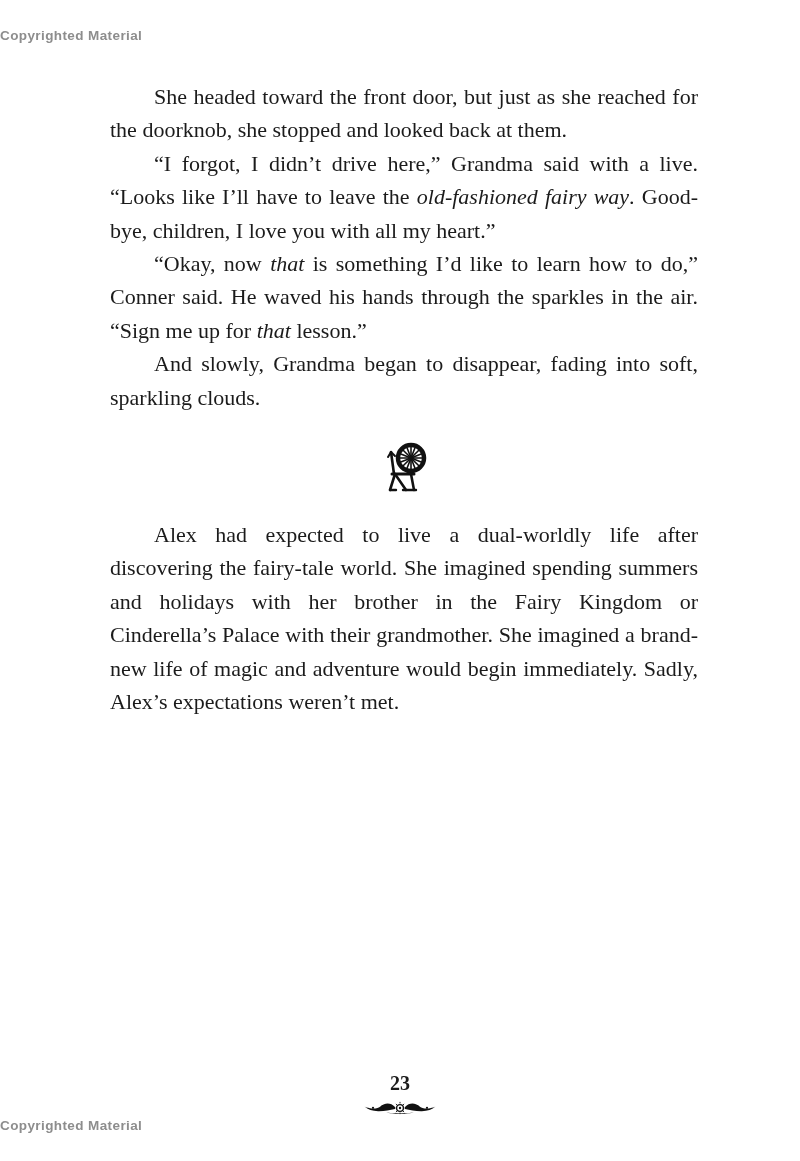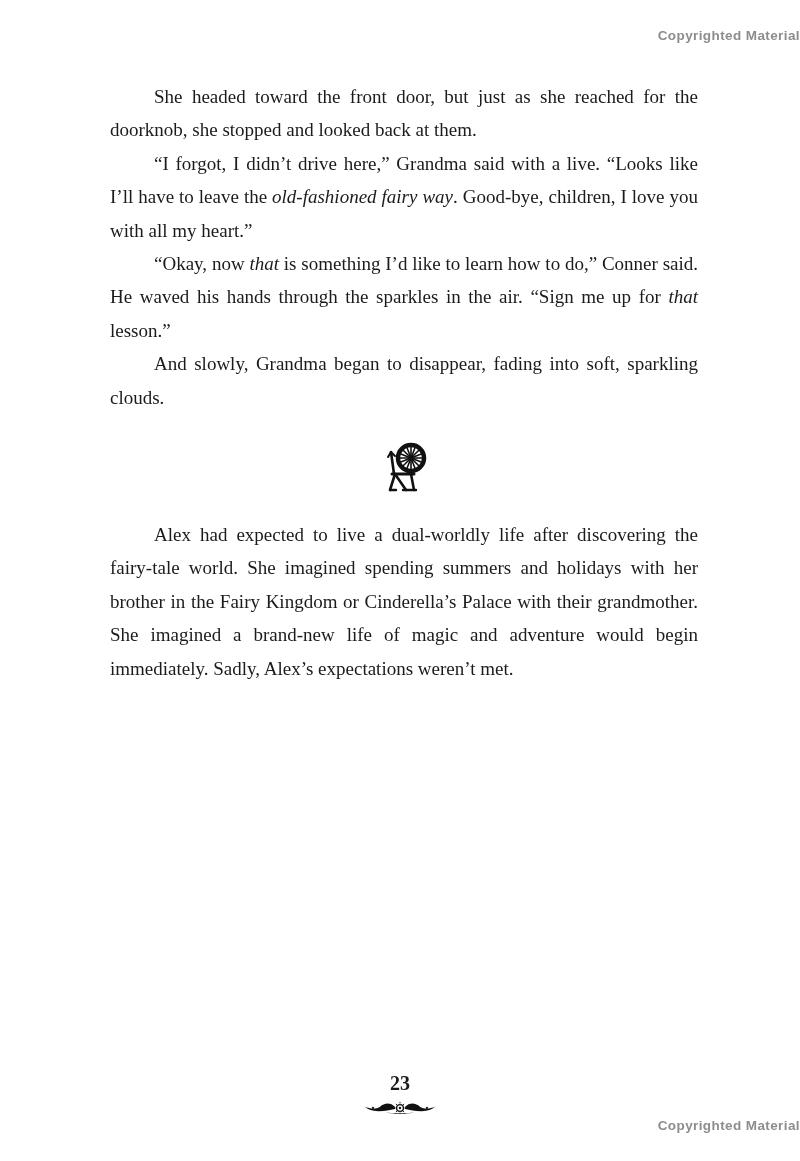--- a/index.html
+++ b/index.html
@@ -6,35 +6,35 @@
   body {
     width: 800px; height: 1161px;
     background: #ffffff;
     position: relative;
     font-family: "Liberation Serif", serif;
     overflow: hidden;
   }
   .watermark {
     position: absolute;
     left: 0; width: 100%;
-    text-align: right;
+    text-align: left;
     font-family: "Liberation Sans", sans-serif;
     font-weight: 700;
     font-size: 13.5px;
     letter-spacing: 0.4px;
     color: #8d8d8d;
   }
   .watermark-top { top: 28px; }
   .watermark-bottom { top: 1118px; }
   .text-column {
     position: absolute;
     left: 110px; top: 80px;
     width: 588px;
     color: #1b1b1b;
-    font-size: 19px;
+    font-size: 22px;
     line-height: 33.4px;
     text-align: justify;
   }
   .text-column p {
     margin: 0;
     text-indent: 44px;
   }
   .text-column p i { }
   .section-break {
     text-align: center;

